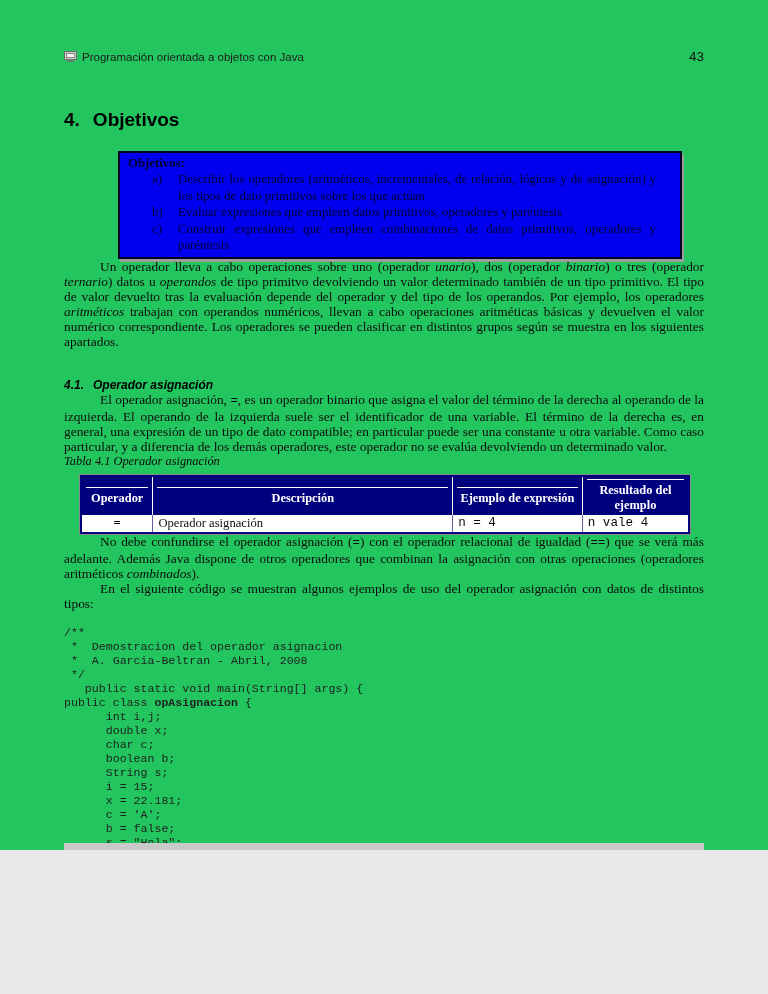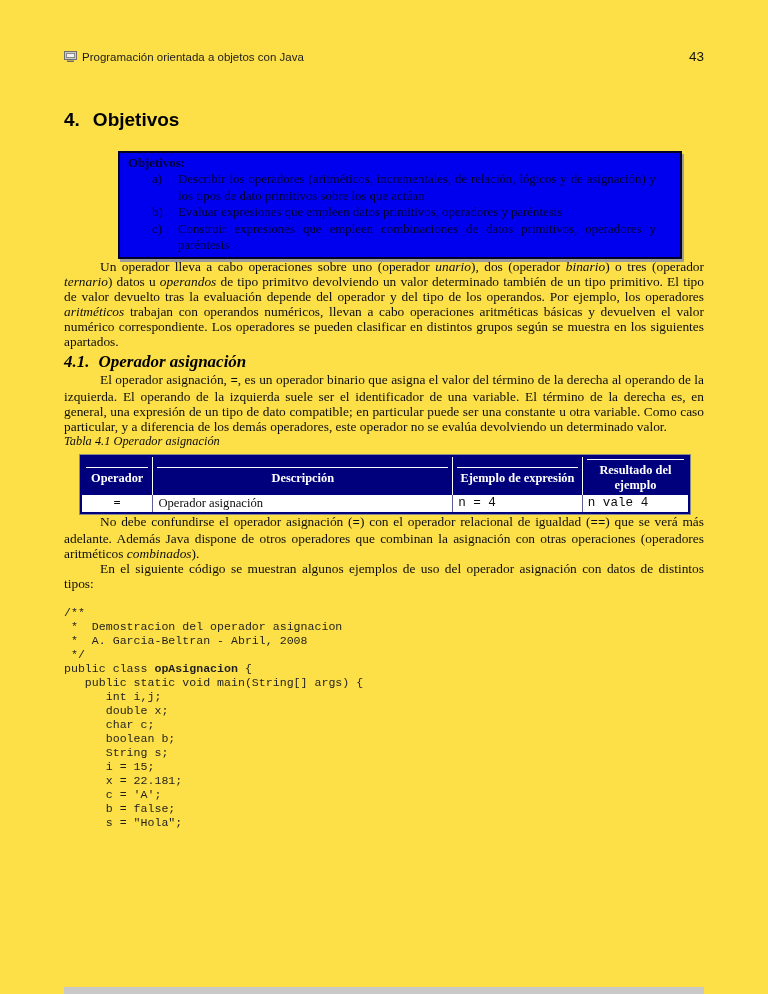--- a/index.html
+++ b/index.html
@@ -1,16 +1,16 @@
 <!DOCTYPE html>
 <html><head>
 <meta charset="utf-8">
 <style>
   html,body{margin:0;padding:0;background:#e8e8e8;}
-  .page{position:relative;width:768px;height:994px;background:#fde047;overflow:hidden;
+  .page{position:relative;width:768px;height:850px;background:#22c55e;overflow:hidden;
         font-family:"Liberation Serif",serif;color:#0d0d0d;}
   .content{position:absolute;left:64px;top:0;width:640px;}
 
   
   .doc-header{margin-top:49px;display:flex;align-items:center;
               font-family:"Liberation Sans",sans-serif;font-size:11.5px;color:#1c1c1c;}
   .doc-icon{margin-right:5px;display:inline-flex;align-items:center;}
   .page-number{margin-left:auto;font-size:13.5px;color:#111;}
 
   
@@ -26,22 +26,22 @@
   .obj-item{display:flex;}
   .obj-marker{flex:none;width:26px;margin-left:24px;}
   .obj-text{flex:1;text-align:justify;}
 
   
   p.body{margin:0;font-size:13.4px;line-height:15px;text-align:justify;text-indent:36px;}
   .p-intro{margin-top:14px;}
   .p-sec{margin-top:4px;}
   .p-note{margin-top:12px;}
 
-  .section-heading{margin:3px 0 0 0;font-family:Liberation Serif, serif;
-                   font-size:17px;font-weight:bold;font-style:italic;color:#000;}
+  .section-heading{margin:29px 0 0 0;font-family:Liberation Sans, sans-serif;
+                   font-size:12px;font-weight:bold;font-style:italic;color:#000;}
   .h2-number{margin-right:9px;}
 
   .table-caption{text-align:left;font-size:12.4px;font-style:italic;}
 
   
   table.optable{margin:6px 0 0 16px;width:610px;border-collapse:collapse;
                 border:2px solid #00007d;box-shadow:0 0 0 1px #8a8a8a;}
   .optable th{background:#00007d;color:#fff;font-size:12.4px;font-weight:bold;
               text-align:center;vertical-align:middle;padding:2px 3px 3px;line-height:14.5px;}
   .optable th + th{border-left:1px solid #ffffff;}
@@ -146,22 +146,22 @@
     </table>
 
     <p class="body p-note"><span>No debe confundirse el operador asignación (</span><span class="mono-inline">=</span><span>) con el operador relacional de igualdad (</span><span class="mono-inline">==</span><span>) que se verá más adelante. Además Java dispone de otros operadores que combinan la asignación con otras operaciones (operadores aritméticos </span><span class="it">combinados</span><span>).</span></p>
     <p class="body"><span>En el siguiente código se muestran algunos ejemplos de uso del operador asignación con datos de distintos tipos:</span></p>
 
     <div class="code-block">
         <div class="code-line">/**</div>
         <div class="code-line"> *  Demostracion del operador asignacion</div>
         <div class="code-line"> *  A. Garcia-Beltran - Abril, 2008</div>
         <div class="code-line"> */</div>
+        <div class="code-line">   public static void main(String[] args) {</div>
         <div class="code-line"><span>public class </span><span class="bd">opAsignacion</span><span> {</span></div>
-        <div class="code-line">   public static void main(String[] args) {</div>
         <div class="code-line">      int i,j;</div>
         <div class="code-line">      double x;</div>
         <div class="code-line">      char c;</div>
         <div class="code-line">      boolean b;</div>
         <div class="code-line">      String s;</div>
         <div class="code-line">      i = 15;</div>
         <div class="code-line">      x = 22.181;</div>
         <div class="code-line">      c = 'A';</div>
         <div class="code-line">      b = false;</div>
         <div class="code-line">      s = "Hola";</div>

